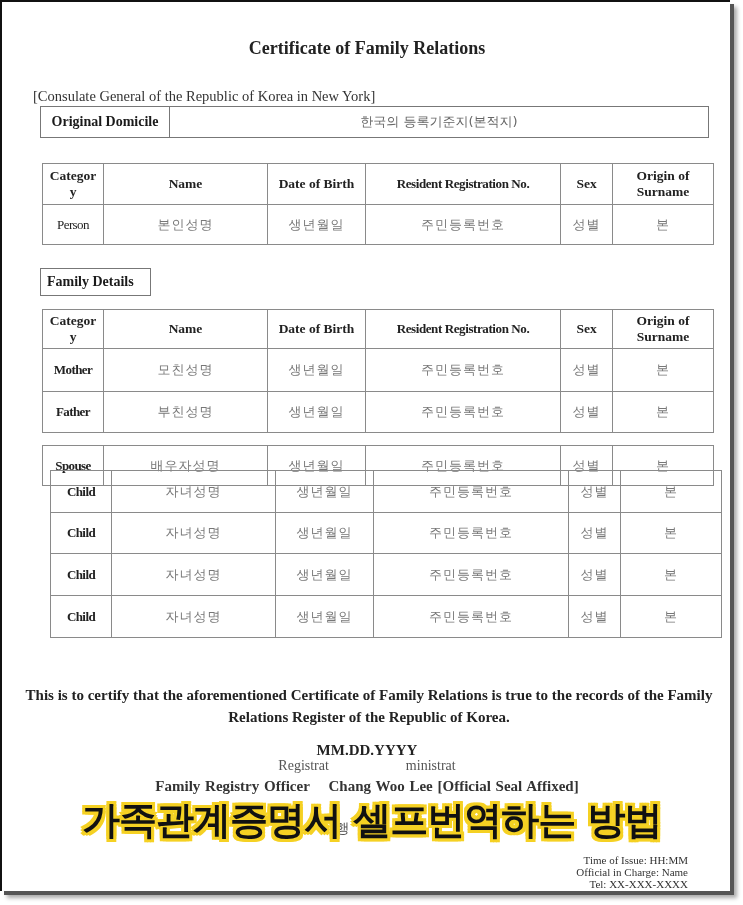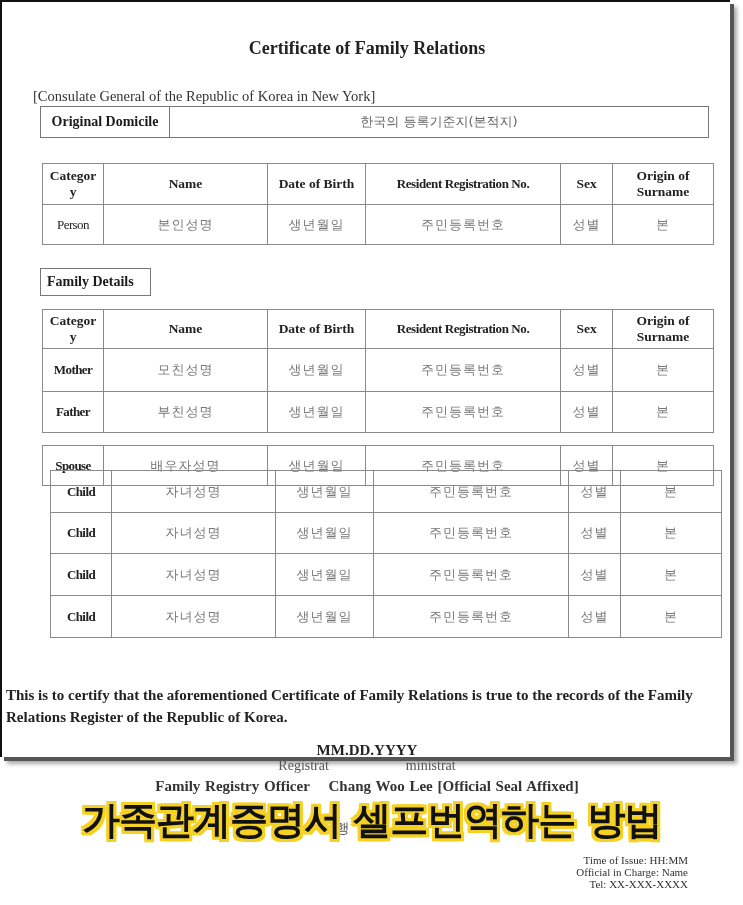--- a/index.html
+++ b/index.html
@@ -1,21 +1,21 @@
 <!DOCTYPE html>
 <html><head>
 <meta charset="utf-8">
 <style>
   html, body { margin:0; padding:0; }
   body {
     width:743px; height:905px; background:#ffffff; position:relative; overflow:hidden;
     font-family:"Liberation Serif", "DejaVu Serif", serif; color:#1a1a1a;
   }
   .page {
-    position:absolute; left:0; top:0; width:730px; height:757px;
+    position:absolute; left:0; top:0; width:730px; height:891px;
     background:#fff; border-left:2px solid #111; border-top:2px solid #111;
     box-sizing:border-box;
     box-shadow: 4px 4px 0 #555, 7px 7px 4px #aaa;
   }
   .title {
     position:absolute; left:0; width:730px; top:36px; text-align:center;
     font-weight:bold; font-size:18px; color:#222;
   }
   .consulate {
     position:absolute; left:31px; top:86px; font-size:14.5px; color:#333;
@@ -46,21 +46,21 @@
   table.grid td.ko {
     font-family:"DejaVu Sans", sans-serif; font-size:13px; color:#777; letter-spacing:1px;
   }
   table.thick { border:1.5px solid #333; }
   .fam-label {
     position:absolute; left:38px; top:266px; width:111px; height:28px;
     border:1px solid #777; box-sizing:border-box;
     display:flex; align-items:center; padding-left:6px; font-weight:bold; font-size:14px;
   }
   .certify {
-    position:absolute; left:4px; width:700px; top:682px; 
+    position:absolute; left:17px; width:700px; top:682px; text-align:center;
     font-weight:bold; font-size:15px; line-height:22px; color:#222;
   }
   .date {
     position:absolute; left:0; width:730px; top:740px; text-align:center;
     font-weight:bold; font-size:15px; color:#222;
   }
   .officer {
     position:absolute; left:0; width:730px; top:776px; text-align:center;
     font-weight:bold; font-size:15px; color:#333; word-spacing:1px;font-family:Liberation Serif, serif;
   }

